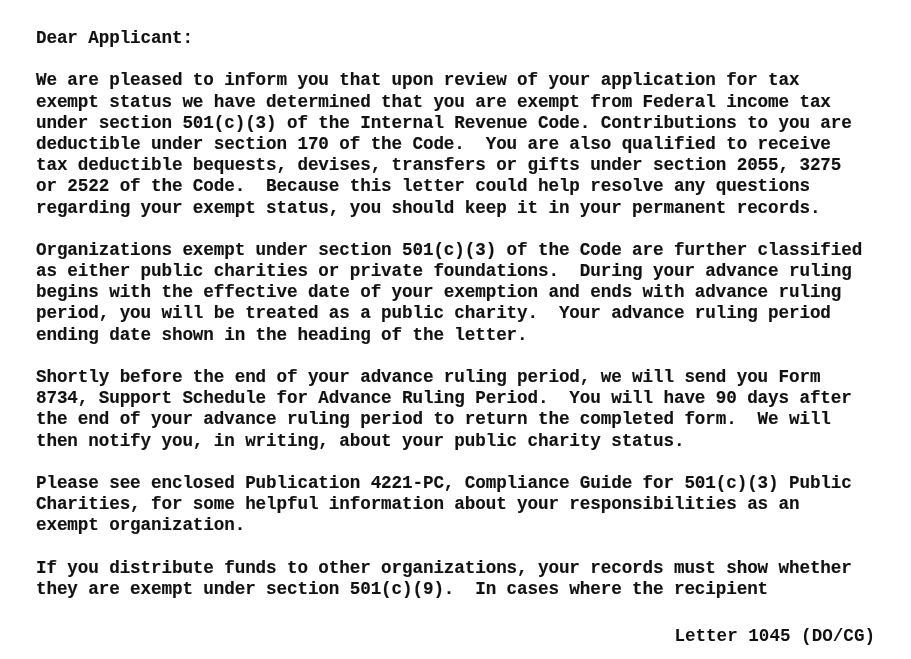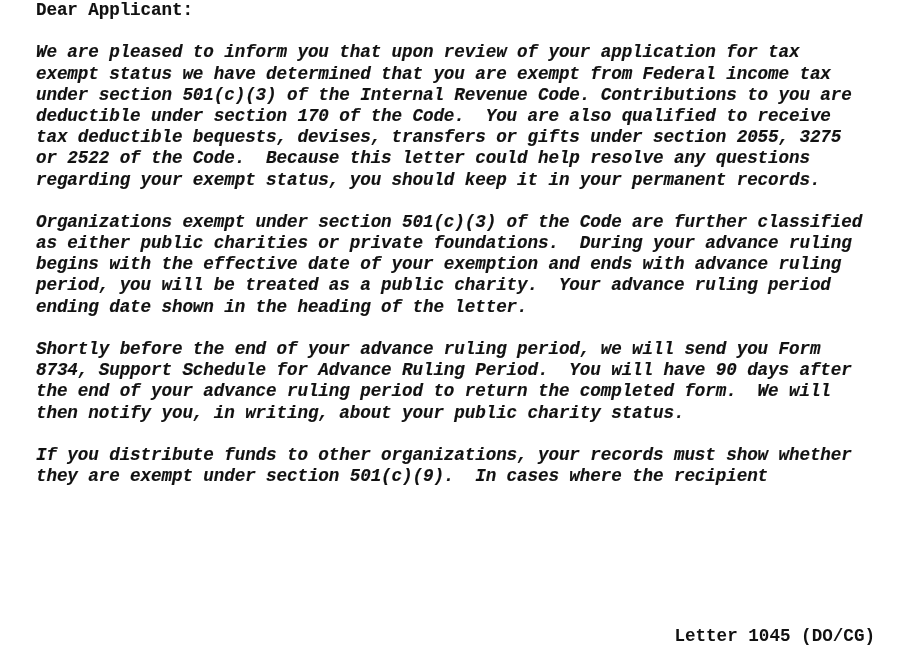--- a/index.html
+++ b/index.html
@@ -1,26 +1,26 @@
 <!DOCTYPE html>
 <html><head>
 <meta charset="utf-8">
 <style>
   html, body { margin: 0; padding: 0; background: #ffffff; }
   body { width: 911px; height: 659px; overflow: hidden; position: relative; }
   .page {
-    position: absolute; left: 36px; top: 0;
+    position: absolute; left: 36px; top: 28px;
     font-family: "Liberation Mono", "DejaVu Sans Mono", monospace;
     font-size: 17.6px; line-height: 21.2px; color: #111;
     font-weight: bold; letter-spacing: -0.1px;
     -webkit-text-stroke: 0.15px #111;
   }
   .line { white-space: pre; height: 21.2px; }
   .salutation { margin-bottom: 21.2px; }
-  .para { margin-bottom: 21.2px; font-style: italic; }
+  .para { margin-bottom: 21.2px; }
   .footer {
     position: absolute; right: 36px; top: 626px;
     font-family: "Liberation Mono", "DejaVu Sans Mono", monospace;
     font-size: 17.6px; font-weight: bold; color: #111; white-space: pre;
   }
 </style>
 </head>
 <body>
 
 <div class="page">
@@ -44,20 +44,25 @@
     <div class="line">ending date shown in the heading of the letter.</div>
   </div>
 
   <div class="para">
     <div class="line">Shortly before the end of your advance ruling period, we will send you Form</div>
     <div class="line">8734, Support Schedule for Advance Ruling Period.  You will have 90 days after</div>
     <div class="line">the end of your advance ruling period to return the completed form.  We will</div>
     <div class="line">then notify you, in writing, about your public charity status.</div>
   </div>
 
+  <div class="para">
+    <div class="line">Please see enclosed Publication 4221-PC, Compliance Guide for 501(c)(3) Public</div>
+    <div class="line">Charities, for some helpful information about your responsibilities as an</div>
+    <div class="line">exempt organization.</div>
+  </div>
 
   <div class="para">
     <div class="line">If you distribute funds to other organizations, your records must show whether</div>
     <div class="line">they are exempt under section 501(c)(9).  In cases where the recipient</div>
   </div>
 </div>
 
 <div class="footer">Letter 1045 (DO/CG)</div>
 
 </body></html>

